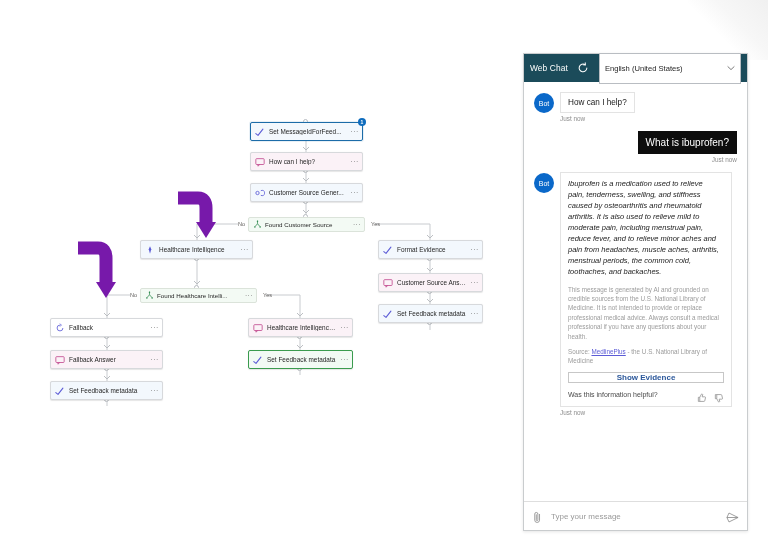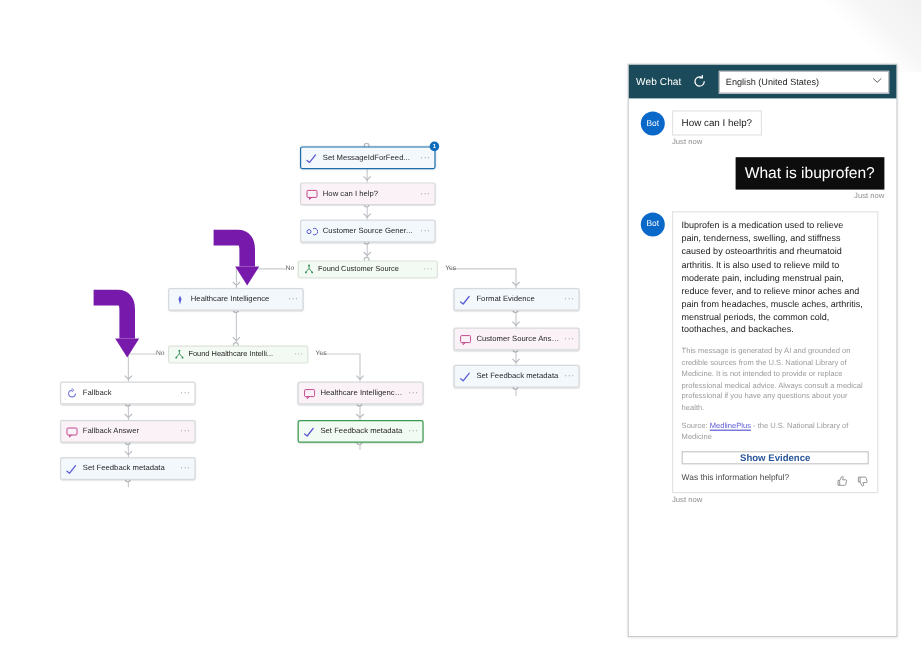--- a/index.html
+++ b/index.html
@@ -149,21 +149,21 @@
   }
   #refresh-btn {
     margin-left: 9px;
     width: 13px; height: 13px;
     display: flex; align-items: center; justify-content: center;
     cursor: pointer;
   }
   #lang-select {
     margin-left: 9px;
     flex: 1 1 auto;
-    height: 19px;
+    height: 31px;
     background: #ffffff;
     border: 1px solid #b9bdc2;
     display: flex;
     align-items: center;
     padding: 0 5px;
     font-size: 7.6px;
     color: #1f1f1f;
     justify-content: space-between;
     cursor: pointer;
   }
@@ -205,36 +205,37 @@
   .ts-right {
     font-size: 6.4px;
     color: #8d8d8d;
     text-align: right;
     margin: 2px 0 9px 0;
   }
   .bubble-user-row { display: flex; justify-content: flex-end; }
   .bubble-user {
     background: #0d0d0d;
     color: #ffffff;
-    font-size: 13px;
+    font-size: 10px;
     padding: 5px 8px;
     line-height: 1.3;
   }
 
   .answer-card {
     border: 1px solid #e3e3e3;
     background: #ffffff;
     padding: 6px 7px 7px 7px;
     max-width: 172px;
   }
   .answer-main {
     font-size: 7.5px;
     color: #1b1b1b;
     line-height: 1.46;
     margin: 0 4px 7px 0;
+    font-style: italic;
   }
   .answer-disclaimer {
     font-size: 6.3px;
     color: #9b9b9b;
     line-height: 1.5;
     margin: 0 0 6px 0;
   }
   .answer-source {
     font-size: 6.3px;
     color: #9b9b9b;
@@ -587,16 +588,30 @@
                   </svg>
               </span>
             </span>
           </div>
         </div>
       </div>
       <div class="ts">Just now</div>
 
     </div>
 
+    <div id="chat-footer">
+      <span id="attach-icon">
+        <svg width="11" height="13" viewBox="0 0 12 14">
+            <path d="M8.2 3.6 L8.2 9.8 A2.6 2.6 0 0 1 3 9.8 L3 3.2 A1.7 1.7 0 0 1 6.4 3.2 L6.4 9.5 A0.85 0.85 0 0 1 4.7 9.5 L4.7 4" stroke="#8b8b8b" stroke-width="0.9" fill="none" stroke-linecap="round"></path>
+          </svg>
+      </span>
+      <input id="msg-input" type="text" placeholder="Type your message" style="">
+      <span id="send-icon">
+        <svg width="13" height="13" viewBox="0 0 14 14">
+            <path d="M1 7 L13 7 M1 7 L3.2 2.2 L13 7 L3.2 11.8 Z" stroke="#8b8b8b" stroke-width="0.9" fill="none" stroke-linejoin="round"></path>
+          </svg>
+      </span>
+
+    </div>
 
   </div>
 
 </div>
 
 </body></html>

